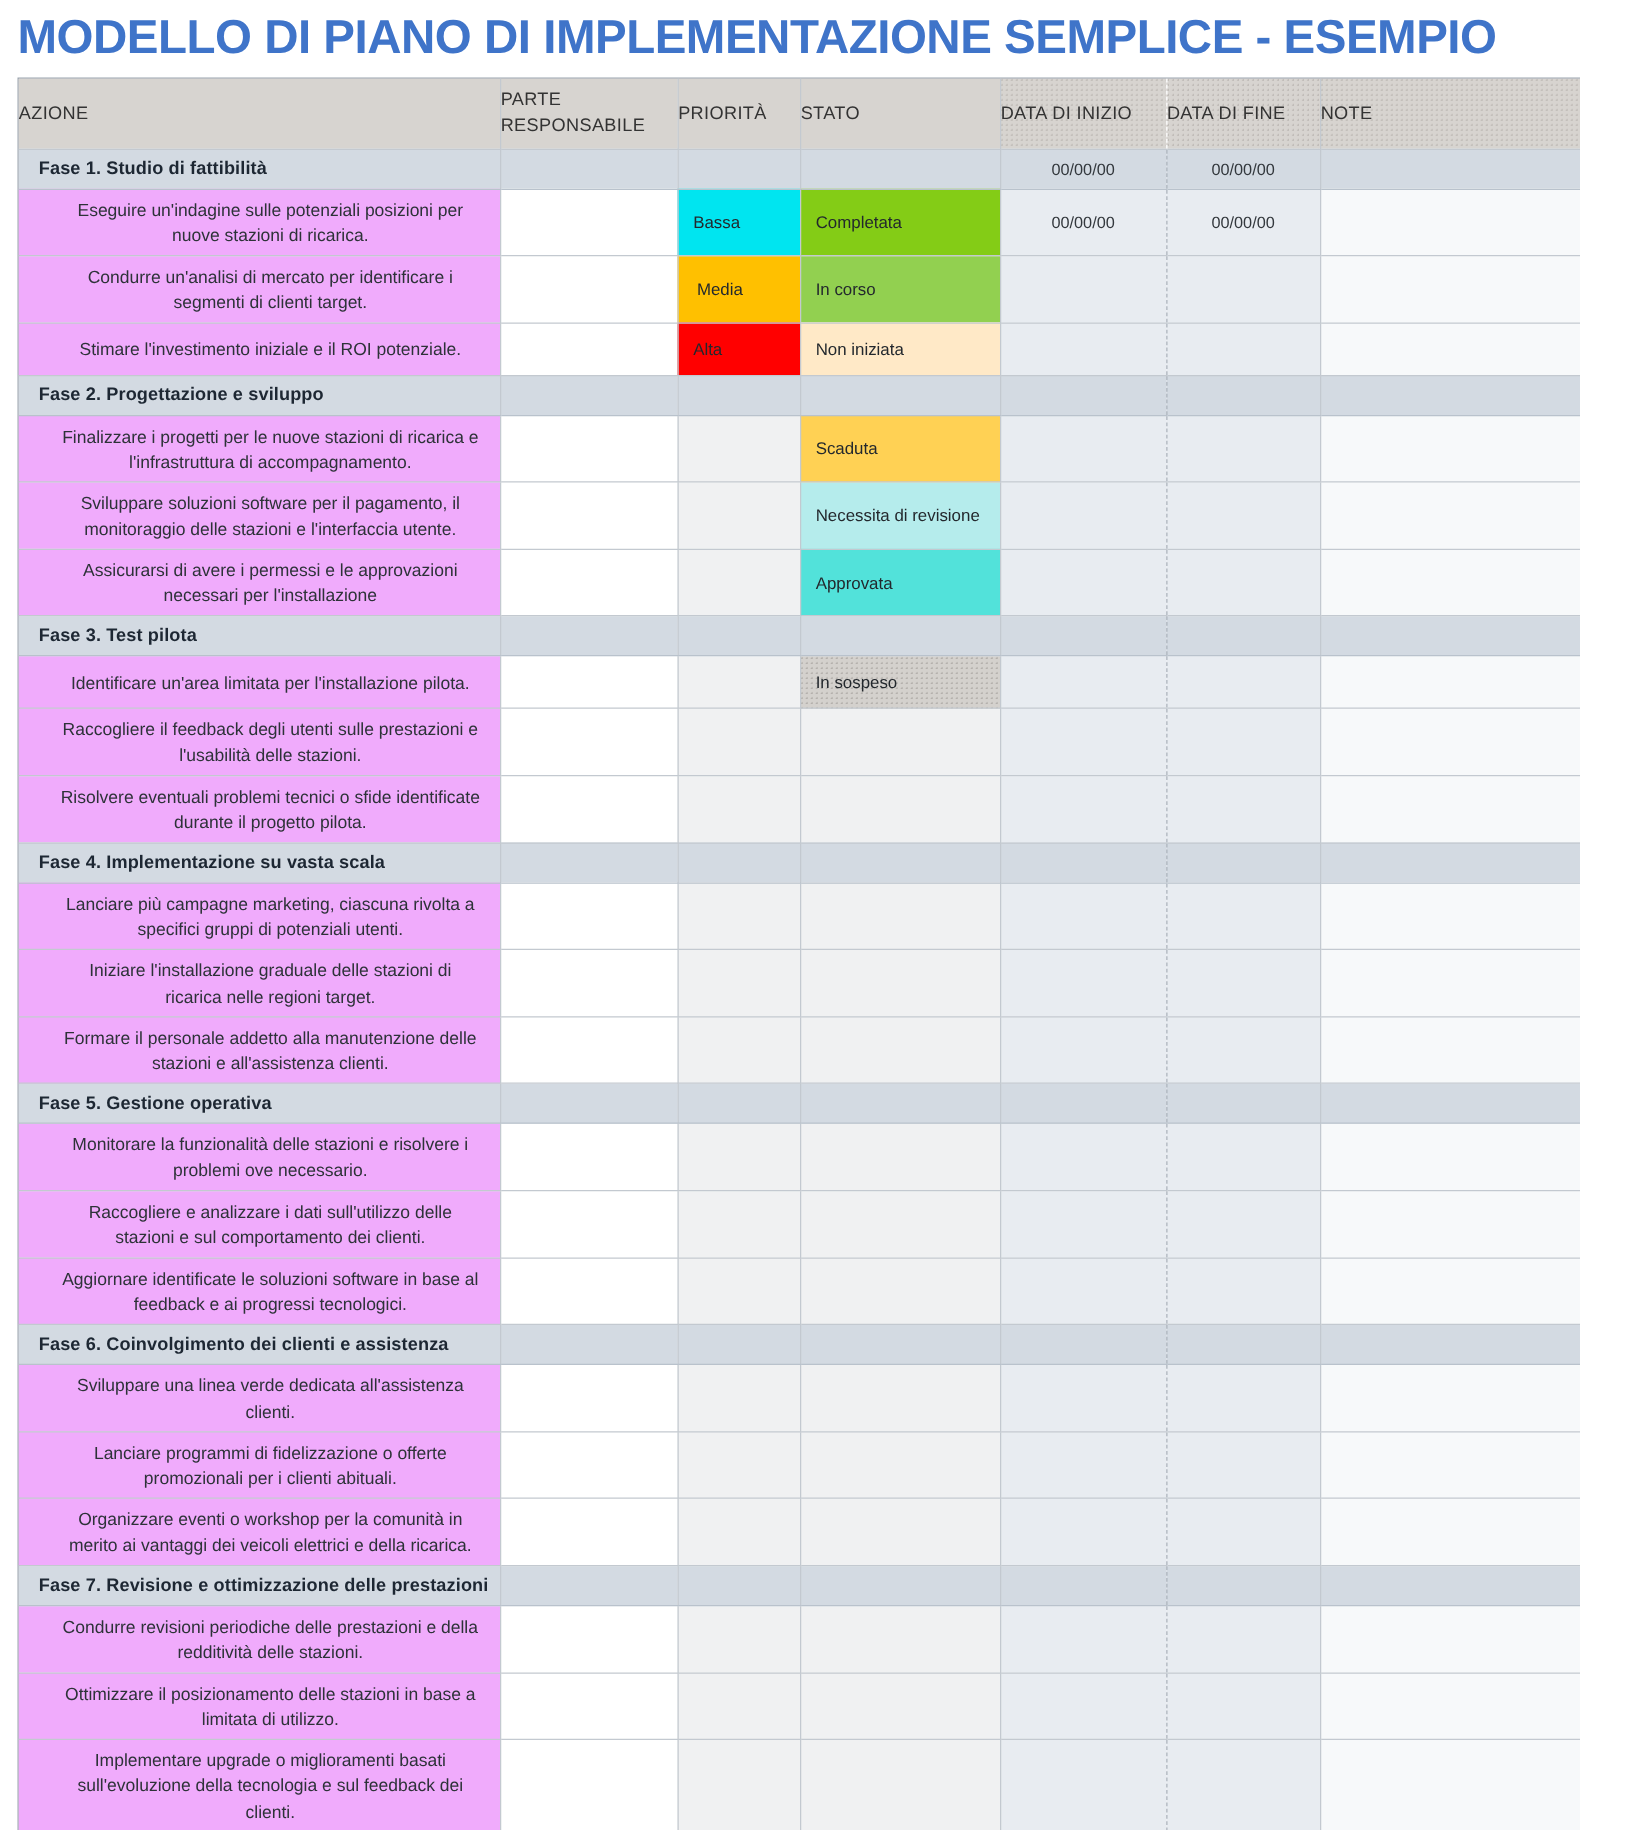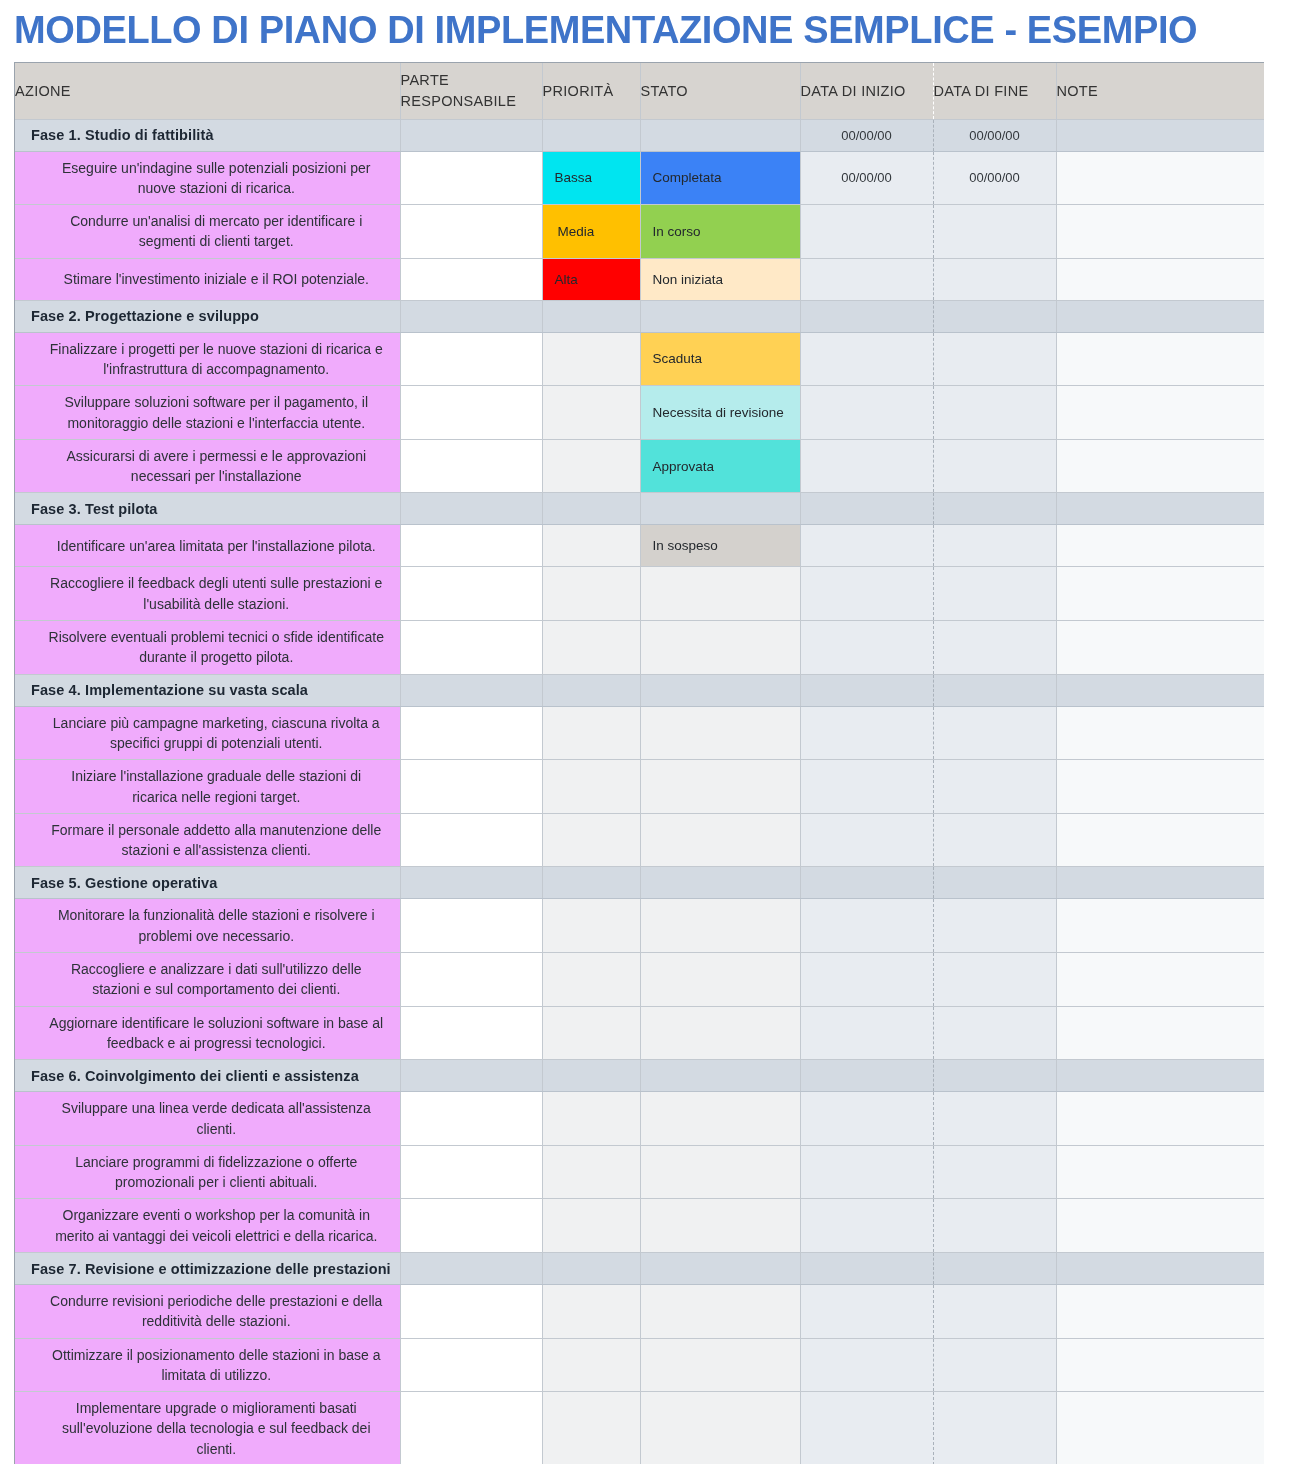--- a/index.html
+++ b/index.html
@@ -186,21 +186,21 @@
             <td class="c-priority"></td>
             <td class="c-status"></td>
             <td class="c-start date-cell">00/00/00</td>
             <td class="c-end date-cell">00/00/00</td>
             <td class="c-note"></td>
           </tr>
           <tr class="task">
             <td class="c-action">Eseguire un'indagine sulle potenziali posizioni per nuove stazioni di ricarica.</td>
             <td class="c-party"></td>
             <td class="c-priority filled" style="background-color: rgb(0, 229, 240);">Bassa</td>
-            <td class="c-status filled" style="background-color: #3b82f6;">Completata</td>
+            <td class="c-status filled" style="background-color: #84cc16;">Completata</td>
             <td class="c-start date-val">00/00/00</td>
             <td class="c-end date-val">00/00/00</td>
             <td class="c-note"></td>
           </tr>
           <tr class="task">
             <td class="c-action">Condurre un'analisi di mercato per identificare i segmenti di clienti target.</td>
             <td class="c-party"></td>
             <td class="c-priority filled" style="background-color: rgb(255, 192, 0); padding-left: 15px;">Media</td>
             <td class="c-status filled" style="background-color: rgb(146, 208, 80);">In corso</td>
             <td class="c-start date-val"></td>
@@ -345,21 +345,21 @@
           <tr class="task">
             <td class="c-action">Raccogliere e analizzare i dati sull'utilizzo delle stazioni e sul comportamento dei clienti.</td>
             <td class="c-party"></td>
             <td class="c-priority"></td>
             <td class="c-status"></td>
             <td class="c-start date-val"></td>
             <td class="c-end date-val"></td>
             <td class="c-note"></td>
           </tr>
           <tr class="task">
-            <td class="c-action">Aggiornare identificare le soluzioni software in base al feedback e ai progressi tecnologici.</td>
+            <td class="c-action">Aggiornare identificate le soluzioni software in base al feedback e ai progressi tecnologici.</td>
             <td class="c-party"></td>
             <td class="c-priority"></td>
             <td class="c-status"></td>
             <td class="c-start date-val"></td>
             <td class="c-end date-val"></td>
             <td class="c-note"></td>
           </tr>
           <tr class="phase">
             <td class="c-action">Fase 6.  Coinvolgimento dei clienti e assistenza</td>
             <td class="c-party"></td>

